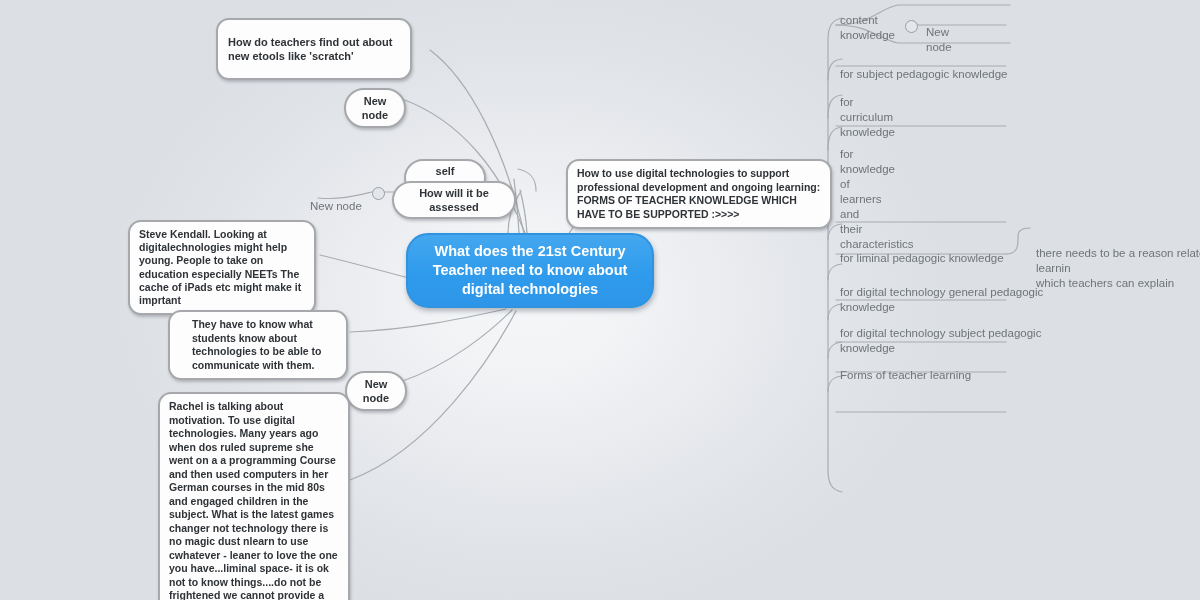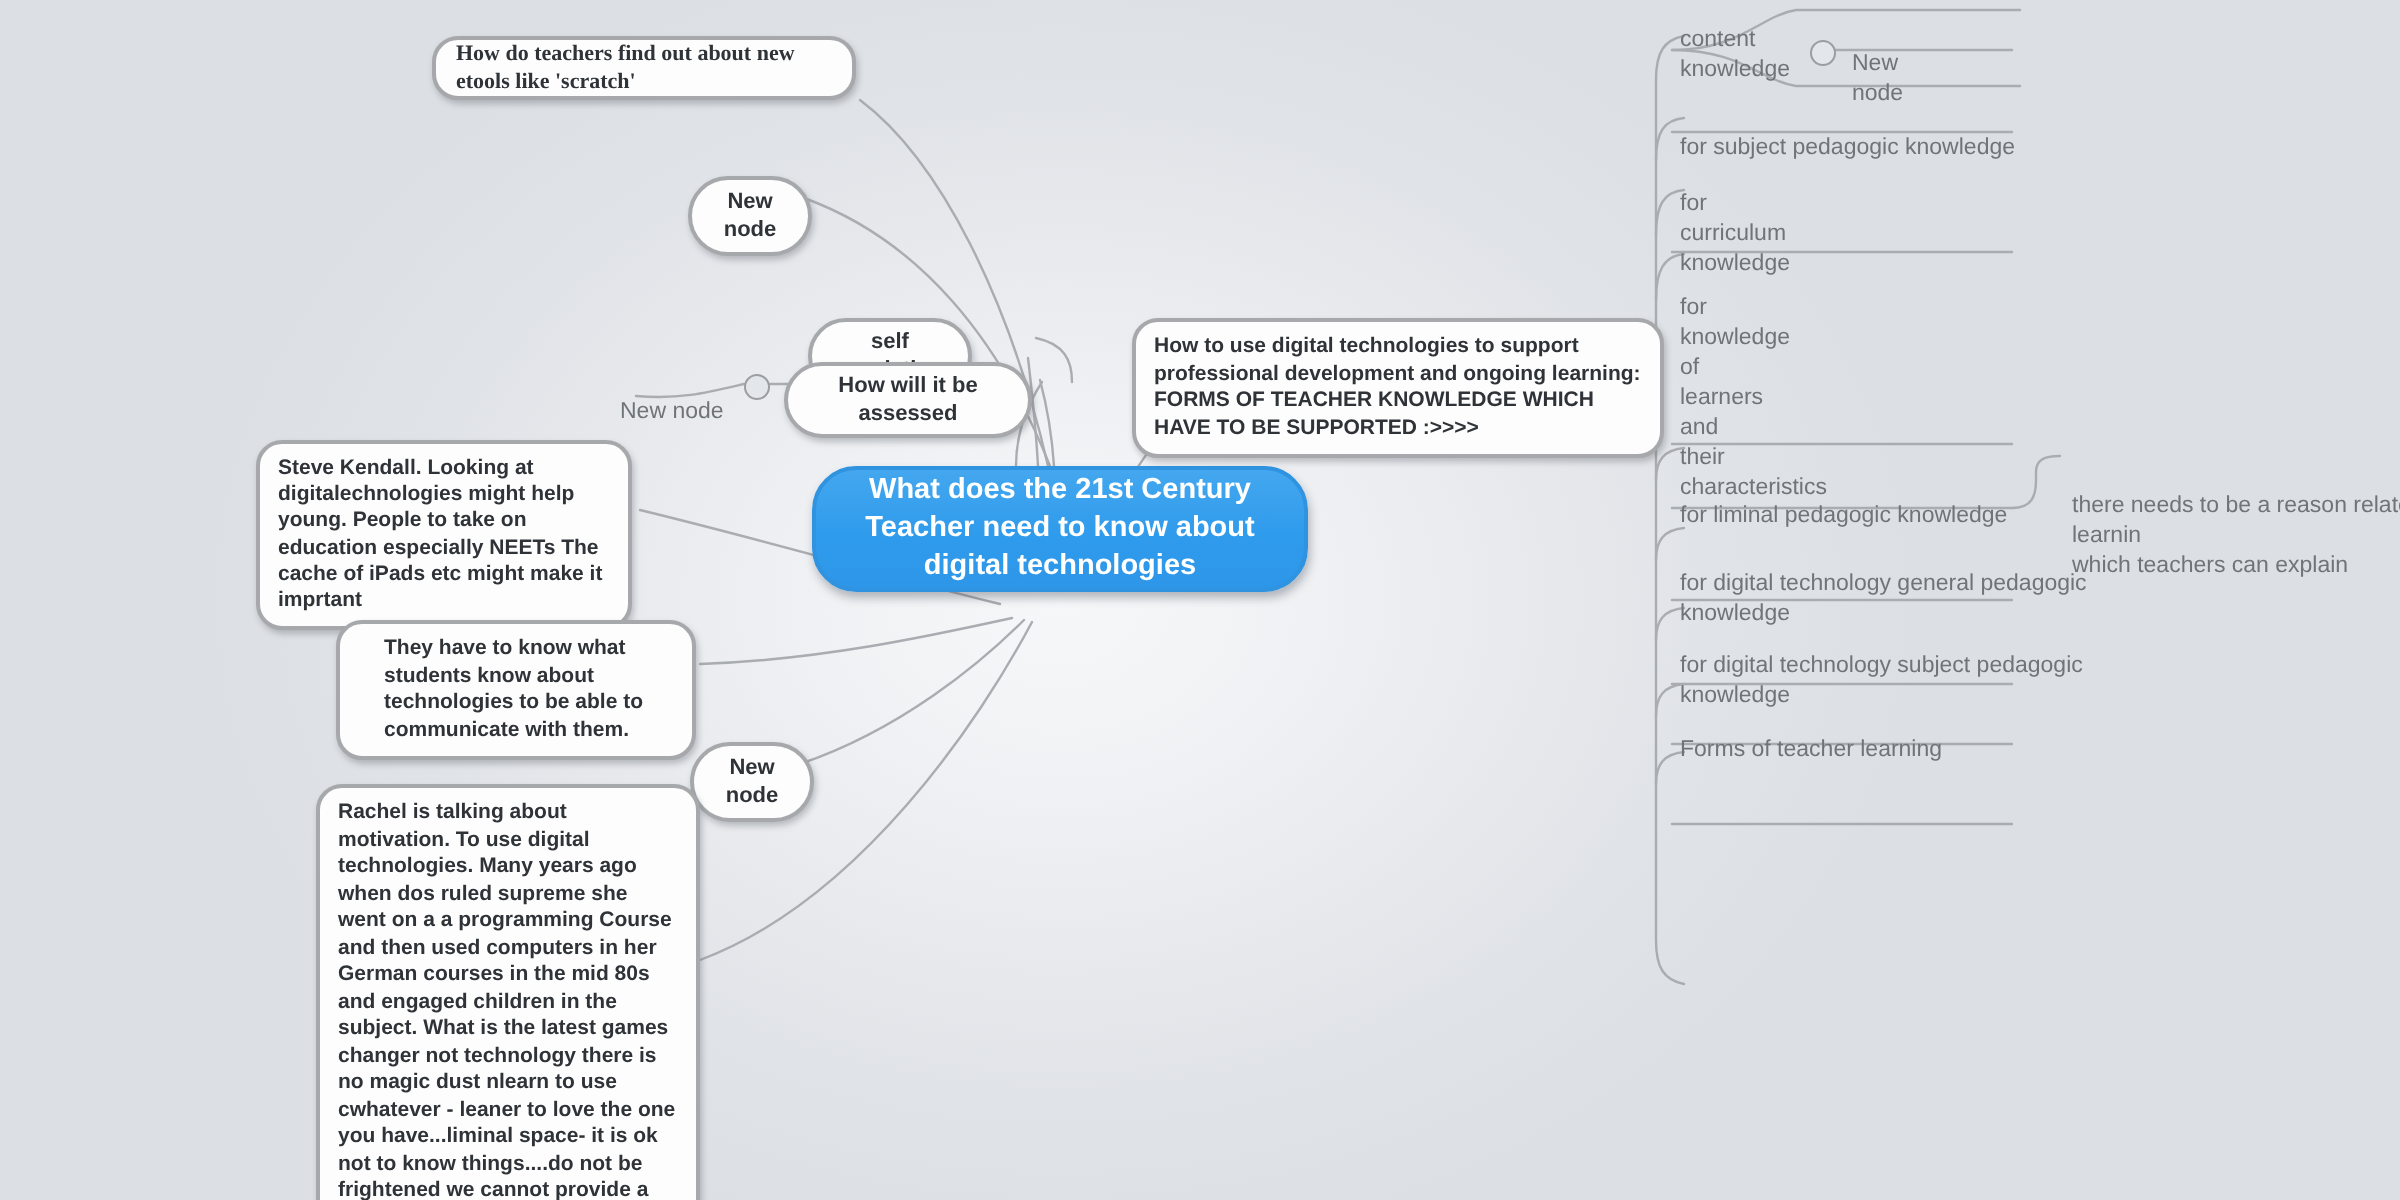--- a/index.html
+++ b/index.html
@@ -28,21 +28,21 @@
     color:#2f3337;
     box-shadow:1px 2px 3px rgba(90,95,102,.35);
     padding:4px 8px;
   }
   .node.pill{border-radius:999px;}
   .bold{font-weight:bold;}
 
   
   #root{
     position:absolute;
-    left:406px;top:233px;width:248px;height:63px;
+    left:406px;top:233px;width:248px;height:75px;
     box-sizing:border-box;
     background:linear-gradient(180deg,#44a7ef 0%,#2f9bec 55%,#2e96e8 100%);
     border:2px solid #2f93e0;
     border-radius:22px;
     box-shadow:1px 3px 5px rgba(70,80,95,.38);
     color:#ffffff;
     font-weight:bold;
     font-size:14.5px;
     line-height:19px;
     display:flex;align-items:center;justify-content:center;
@@ -120,21 +120,21 @@
       <path d="M1006 254 C 1016 254, 1018 248, 1018 240 L 1018 236 C 1018 230, 1022 228, 1030 228"></path>
     </g>
   </svg>
 
   <div class="handle" style="left:805px;top:187px;"></div>
   <div class="handle" style="left:905px;top:20px;"></div>
   <div class="handle" style="left:372px;top:187px;"></div>
 
   <div id="root">What does the 21st Century Teacher need to know about digital technologies</div>
 
-  <div class="node bold" style="left:216px;top:18px;width:212px;font-size:11px;line-height:14px;padding:0 10px;font-family:Liberation Serif, serif;">
+  <div class="node bold" style="left:216px;top:18px;width:196px;font-size:11px;line-height:14px;padding:15px 10px;">
     <span>How do teachers find out about new etools like 'scratch'</span>
   </div>
 
   <div class="node pill bold" style="left:344px;top:88px;width:62px;font-size:11px;line-height:14px;text-align:center;padding:4px 6px;">
     <span>New node</span>
   </div>
 
   <div class="plain" style="left:310px;top:184px;">
     <span>New node</span>
   </div>

